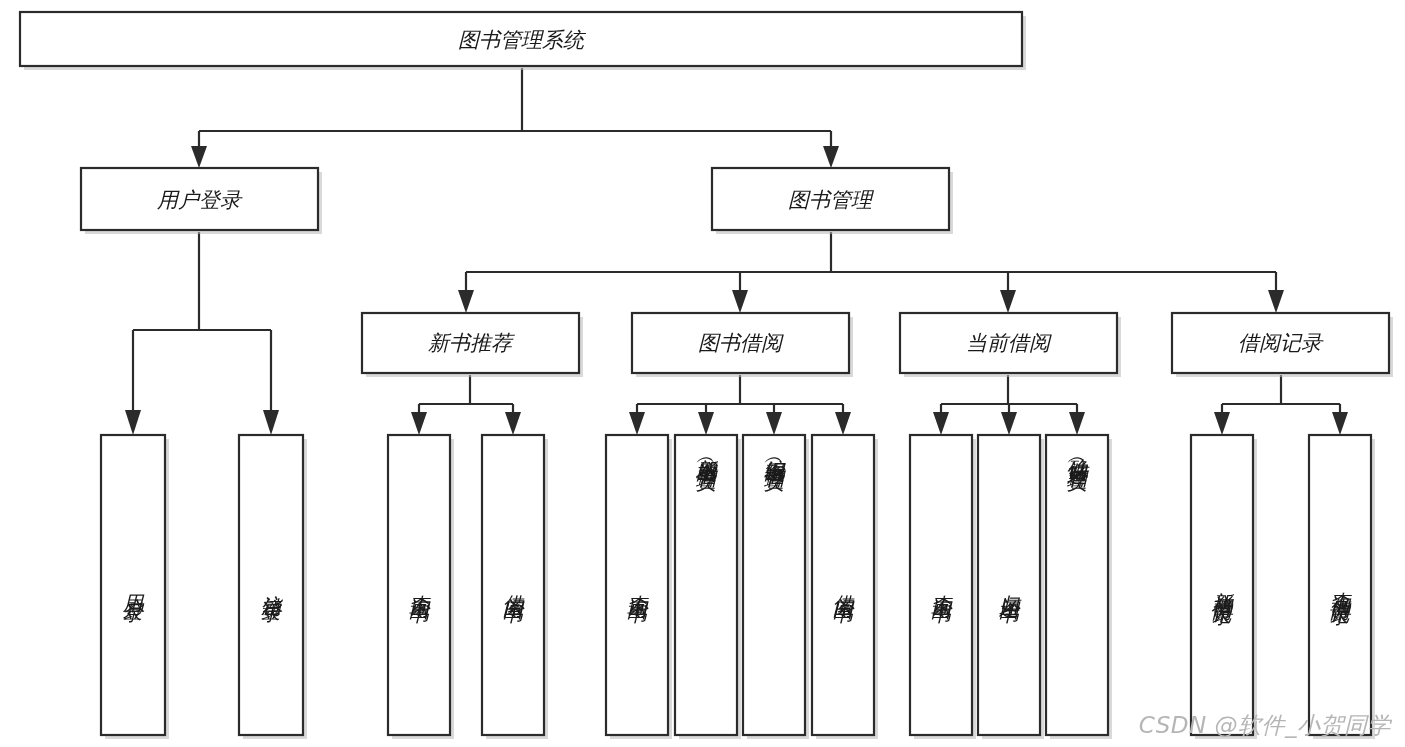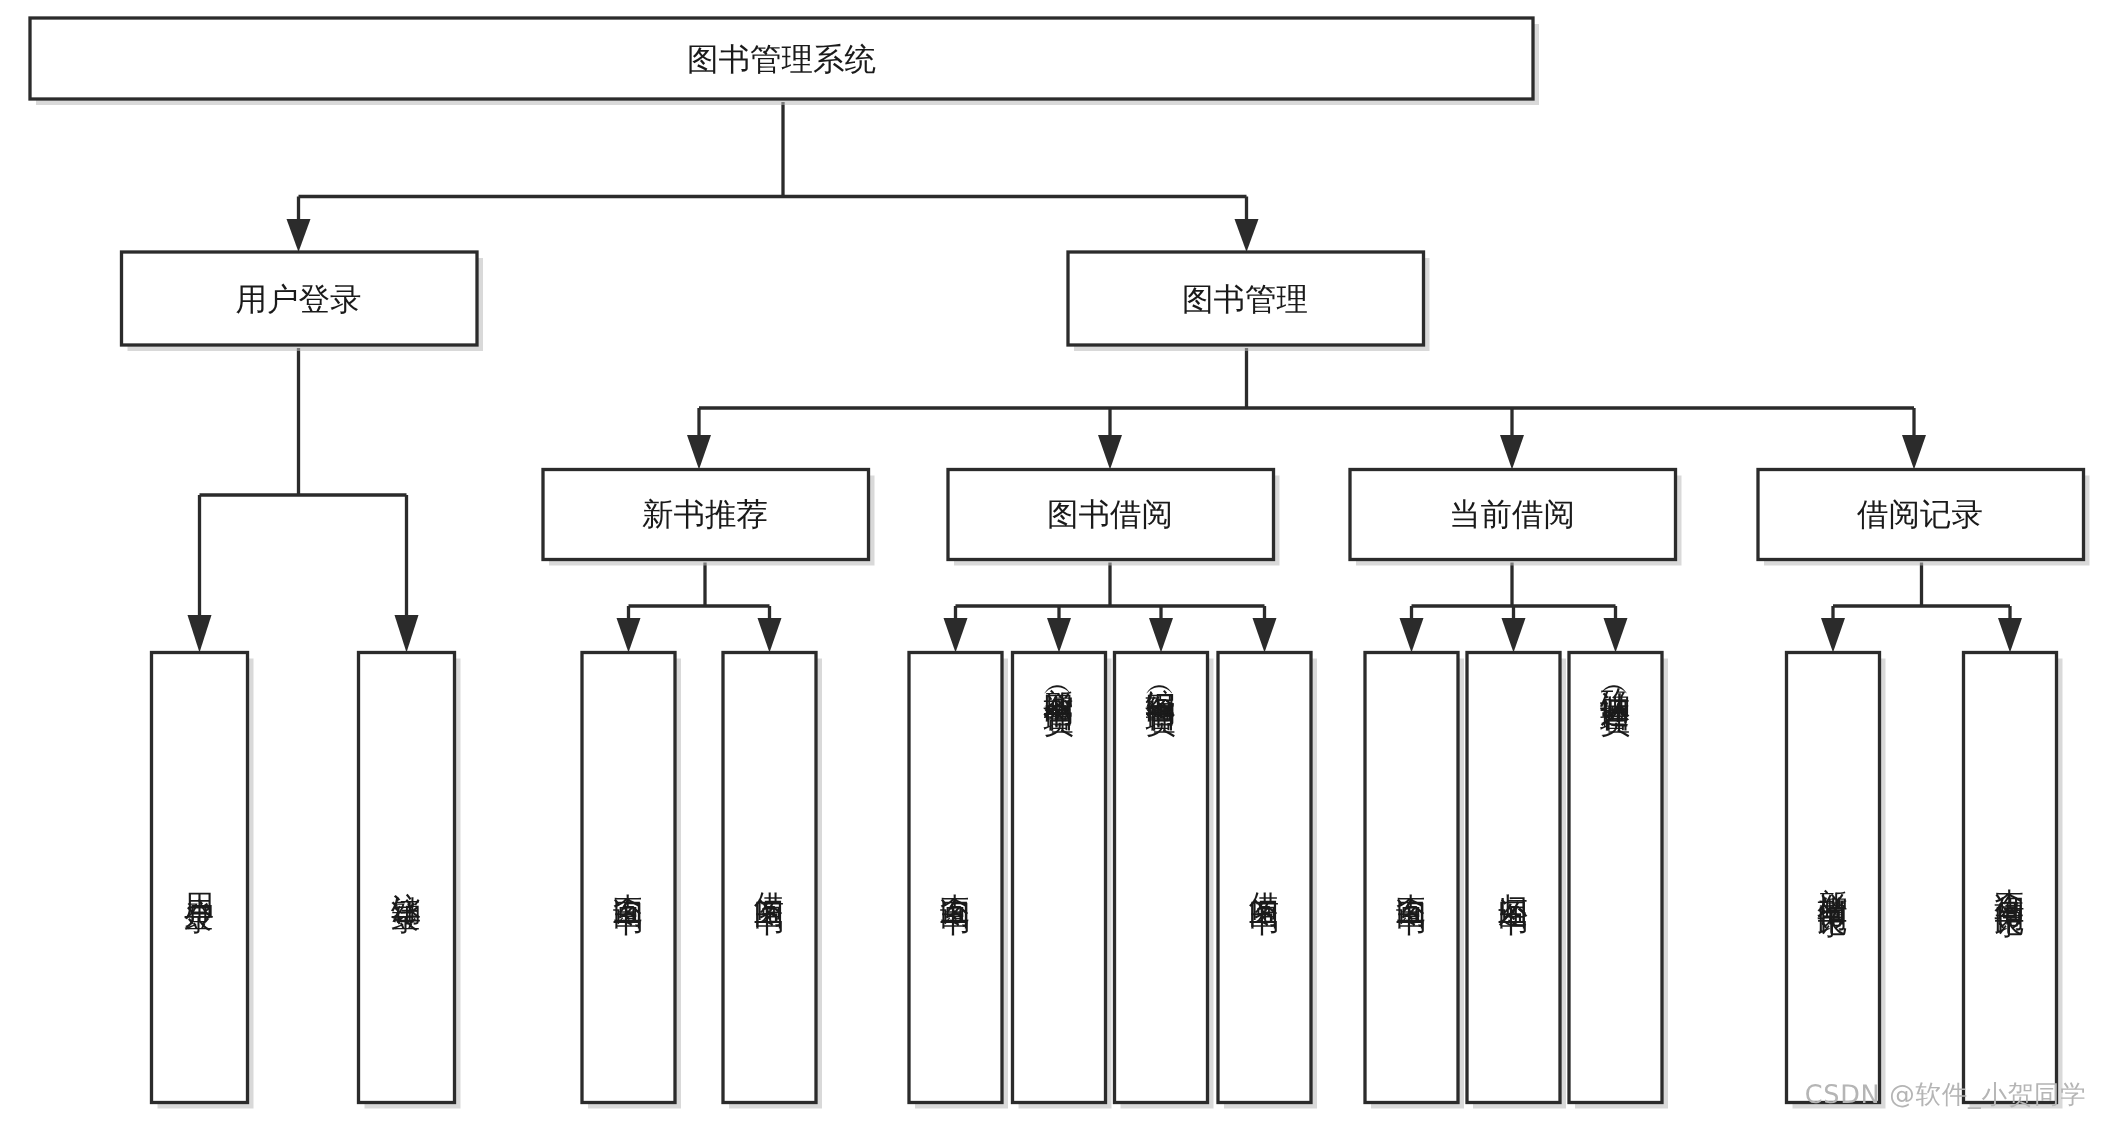--- a/index.html
+++ b/index.html
@@ -11,20 +11,21 @@
     width: 1405px;
     height: 747px;
     font-family: "DejaVu Sans", "Liberation Sans", sans-serif;
     overflow: hidden;
   }
   #diagram-root {
     position: relative;
     width: 1405px;
     height: 747px;
     background: #ffffff;
+    font-style: italic;
   }
   svg.flow-canvas {
     position: absolute;
     top: 0;
     left: 0;
     width: 1405px;
     height: 747px;
   }
   .node-box {
     fill: #ffffff;
@@ -68,21 +69,21 @@
     letter-spacing: 3px;
     color: #1a1a1a;
     text-align: center;
     white-space: nowrap;
   }
   .watermark {
     position: absolute;
     right: 14px;
     bottom: 6px;
     font-family: "DejaVu Sans", "Liberation Sans", sans-serif;
-    font-size: 17px;
+    font-size: 23px;
     color: #b5b5b5;
     letter-spacing: 0.5px;
     white-space: nowrap;
   }
 </style>
 </head>
 <body>
 
 <div id="diagram-root">
 

